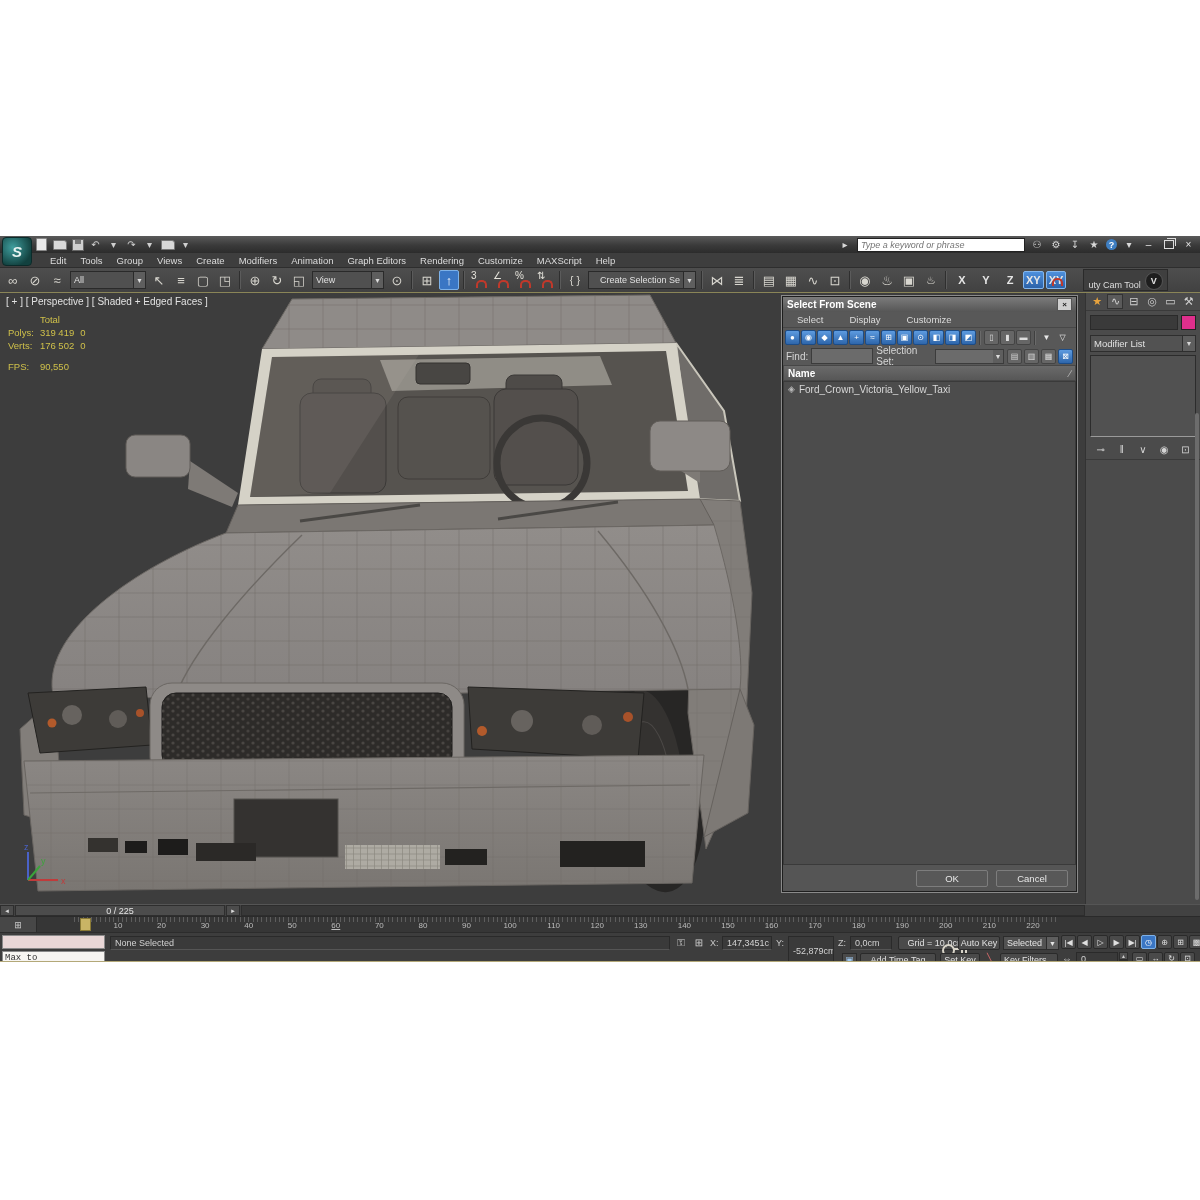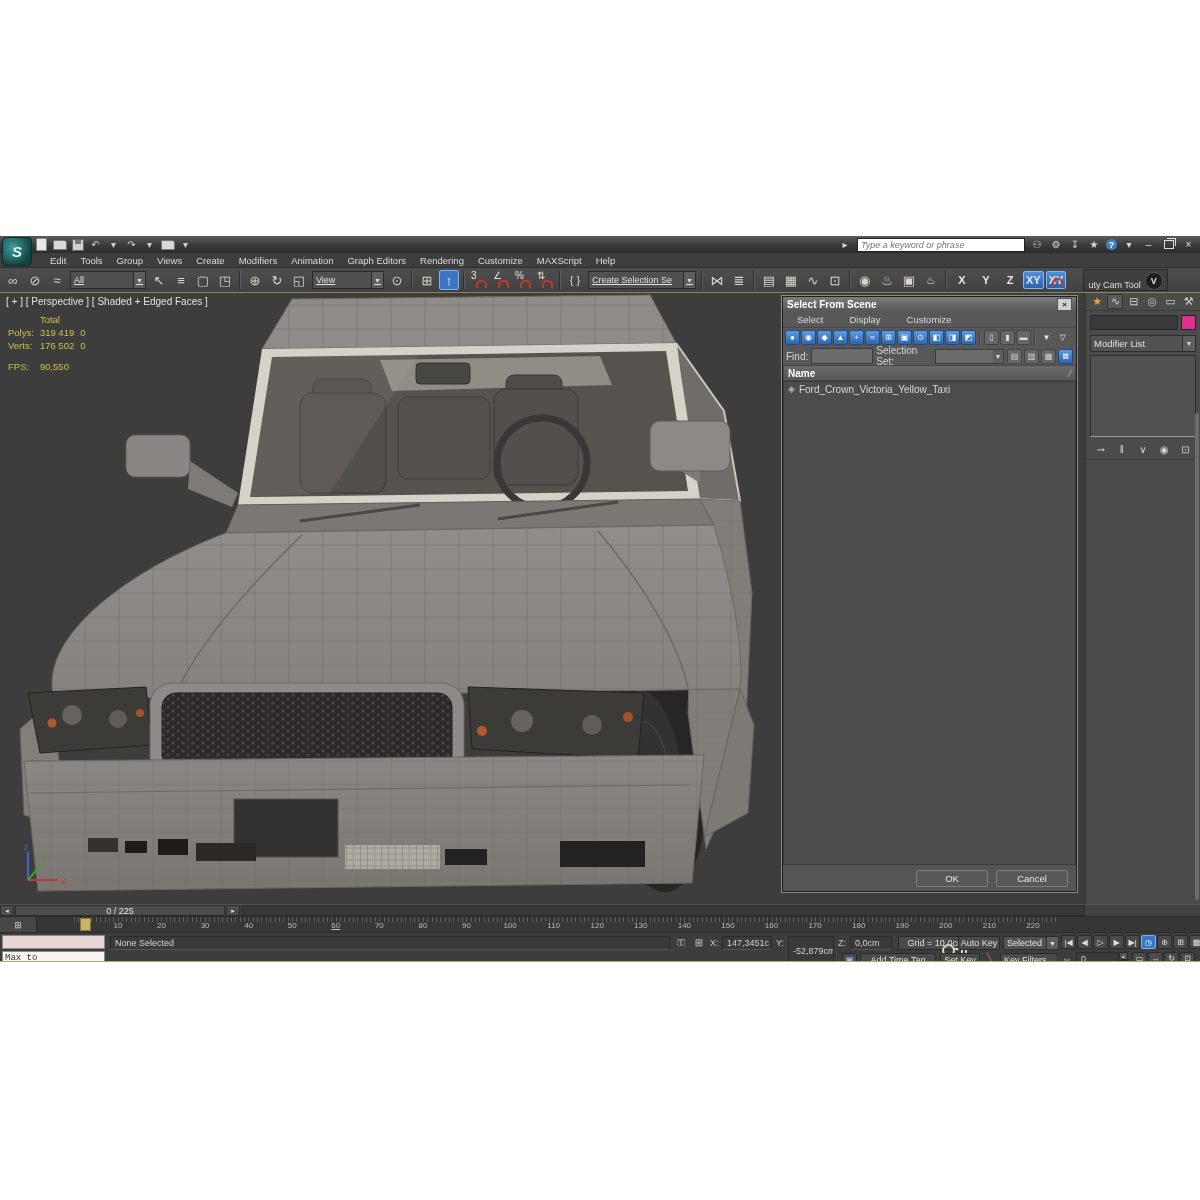--- a/index.html
+++ b/index.html
@@ -43,21 +43,21 @@
 
   
   .toolbar{height:24px;background:linear-gradient(#4e4e4e,#414141);display:flex;align-items:center;
            padding:0 2px;border-bottom:1px solid #8a8557;white-space:nowrap;}
   .tb{width:20px;height:20px;margin:0 1px;display:inline-flex;align-items:center;justify-content:center;
       color:#d8d6cf;font-size:13px;position:relative;border-radius:2px;}
   .tb.small{font-size:11px;}
   .tb.active{background:#3a76c4;border:1px solid #7db1e8;color:#fff;box-sizing:border-box;}
   .tbsep{width:1px;height:18px;background:#2f2f2f;border-right:1px solid #5b5b5b;margin:0 3px;}
   .tbdd{height:16px;background:#505050;border:1px solid #2a2a2a;display:inline-flex;align-items:center;
-        margin:0 2px;font-size:9px;color:#e0e0e0;text-decoration:underline;}
+        margin:0 2px;font-size:9px;color:#e0e0e0;}
   .tbdd .val{padding:0 3px;overflow:hidden;white-space:nowrap;}
   .tbdd .car{width:11px;height:100%;background:#5e5e5e;border-left:1px solid #2a2a2a;display:flex;
              align-items:center;justify-content:center;font-size:7px;color:#ddd;}
   .mag{position:absolute;right:2px;bottom:2px;width:7px;height:6px;border:2px solid #c0392b;
        border-bottom:none;border-radius:5px 5px 0 0;}
   .snapchar{position:absolute;left:2px;top:0px;font-size:10px;color:#e4e2da;}
   .axisbtn{min-width:18px;height:18px;margin:0 1px;display:inline-flex;align-items:center;justify-content:center;
            color:#e6e6e6;font-size:11px;font-weight:bold;border-radius:2px;position:relative;padding:0 2px;}
   .axisbtn.active{background:linear-gradient(#4e90dd,#2c62a8);border:1px solid #83b7ef;box-sizing:border-box;}
   .camtool{display:inline-flex;align-items:flex-end;gap:4px;background:#3f3f3f;border:1px solid #2a2a2a;
@@ -267,21 +267,21 @@
         <span class="snapchar">%</span>
         <span class="mag"></span>
       </span>
       <span class="tb">
         <span class="snapchar">⇅</span>
         <span class="mag"></span>
       </span>
       <span class="tbsep"></span>
       <span class="tb small">{ }</span>
       <span class="tbdd">
-        <span class="val" style="width: 88px;">Create Selection Se</span>
+        <span class="val" style="width: 88px; text-align: right;">Create Selection Se</span>
         <span class="car">▼</span>
       </span>
       <span class="tbsep"></span>
       <span class="tb ">⋈</span>
       <span class="tb ">≣</span>
       <span class="tbsep"></span>
       <span class="tb ">▤</span>
       <span class="tb ">▦</span>
       <span class="tb ">∿</span>
       <span class="tb ">⊡</span>

